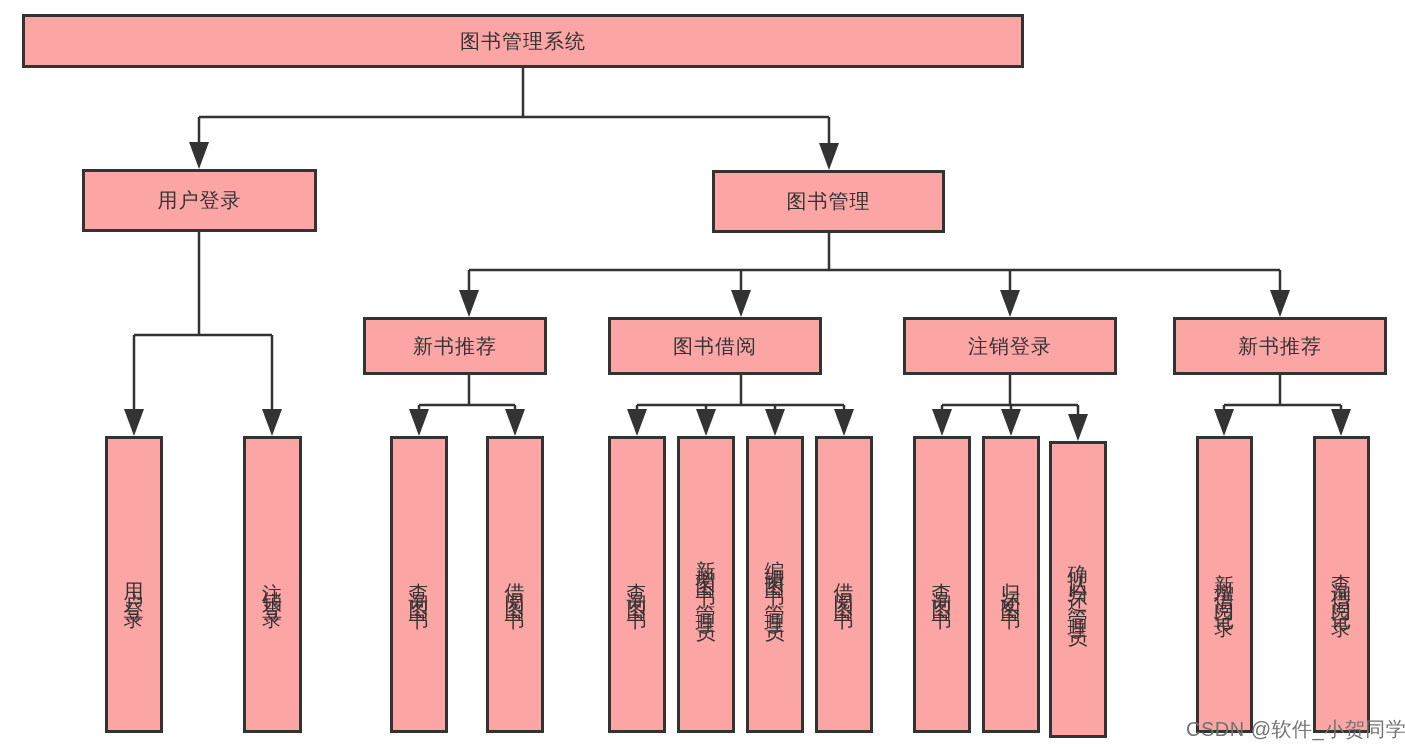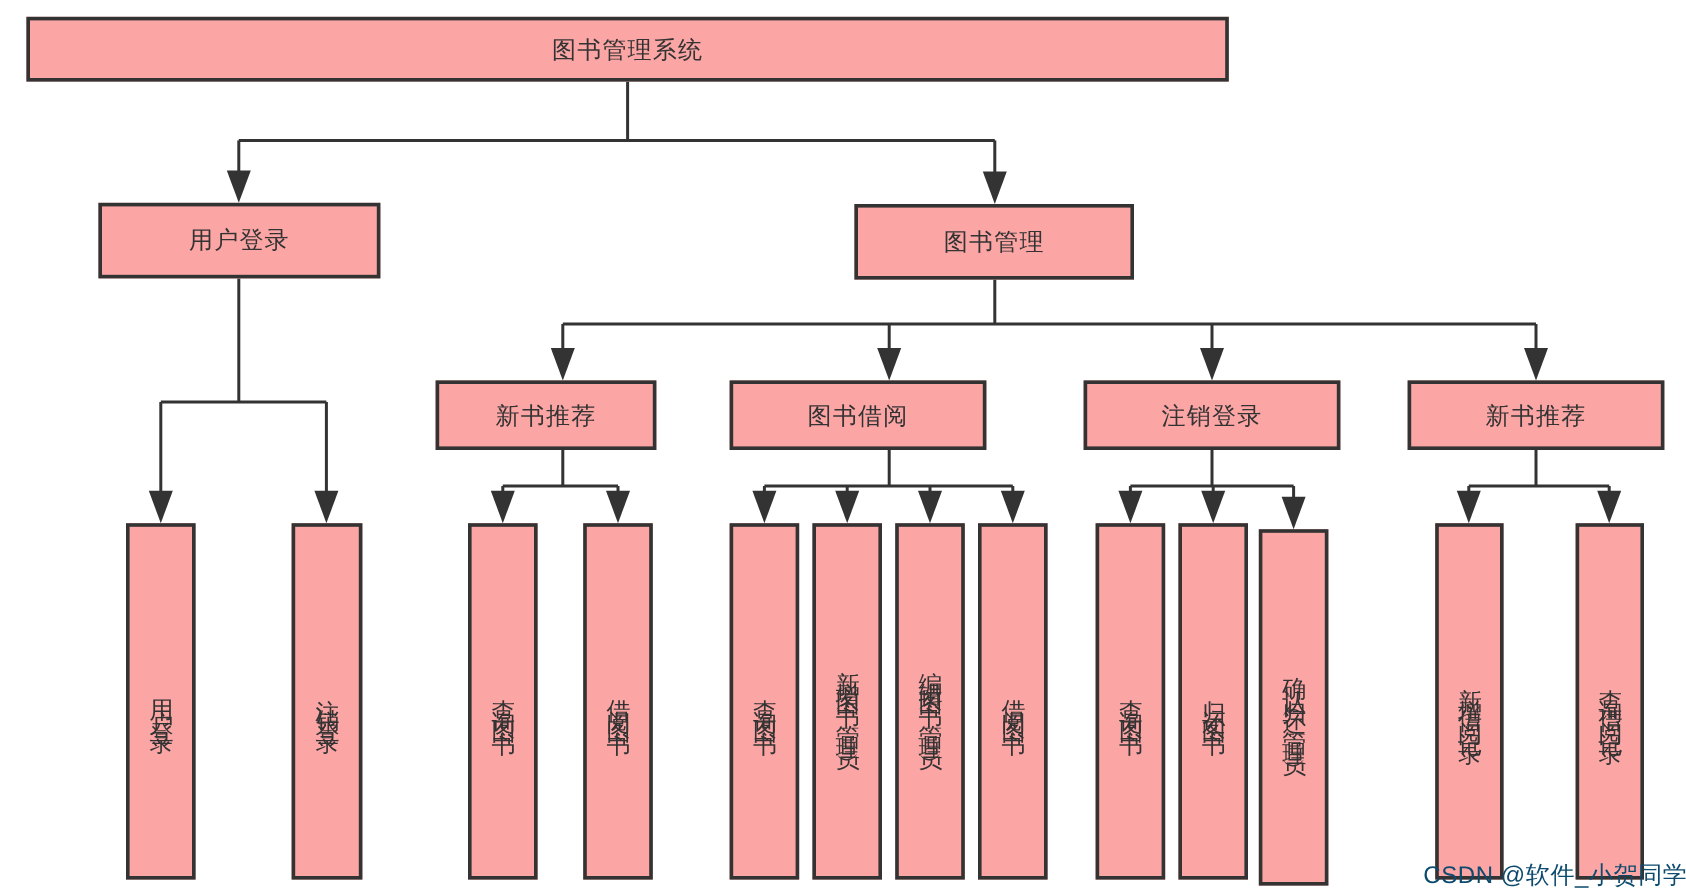--- a/index.html
+++ b/index.html
@@ -7,21 +7,21 @@
        font-family:"Liberation Sans","DejaVu Sans",sans-serif;}
   #stage{position:absolute;left:0;top:0;width:1405px;height:747px;}
   svg.connectors{position:absolute;left:0;top:0;z-index:0;}
   .node{position:absolute;box-sizing:border-box;background:#fca5a5;
         border:3px solid #333333;color:#333333;z-index:1;
         display:flex;align-items:center;justify-content:center;
         font-size:20px;}
   .node.h{letter-spacing:1px;}
   .node.v{writing-mode:vertical-rl;text-orientation:mixed;
           letter-spacing:9px;line-height:1;}
-  .watermark{position:absolute;z-index:2;font-size:20px;color:#0c4a6e;
+  .watermark{position:absolute;z-index:2;font-size:20px;color:#737373;
              letter-spacing:0.5px;white-space:nowrap;}
 </style>
 </head>
 <body>
 
 <div id="stage">
 
   <svg class="connectors" width="1405" height="747" viewBox="0 0 1405 747">
     <g stroke="#333333" stroke-width="2.5" fill="none">
 

